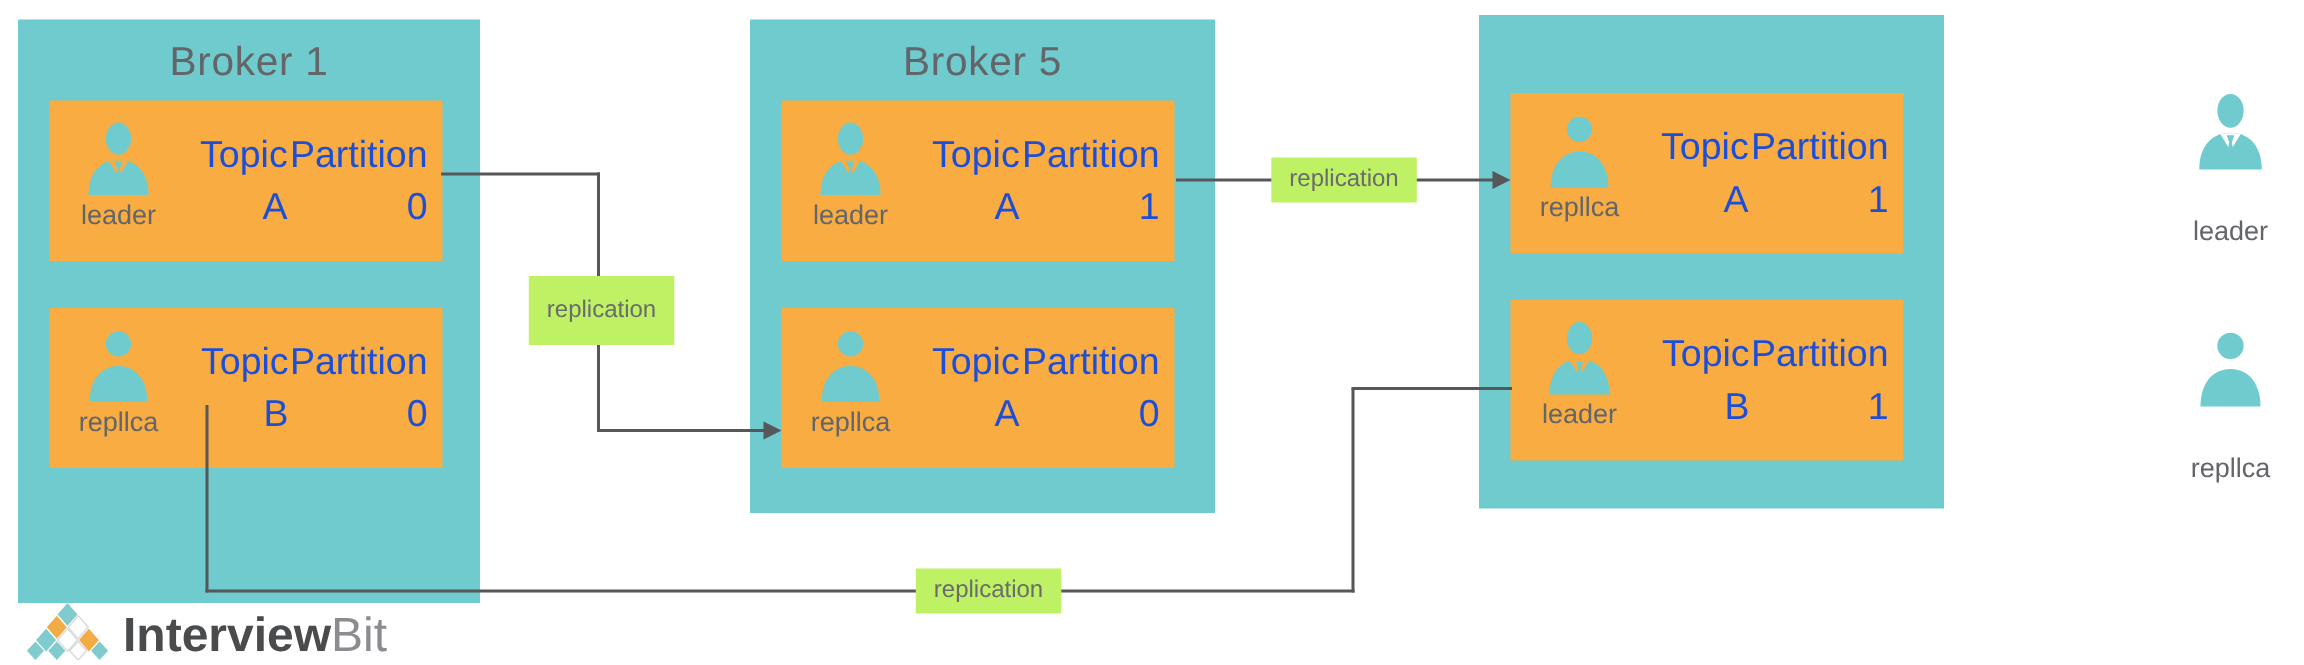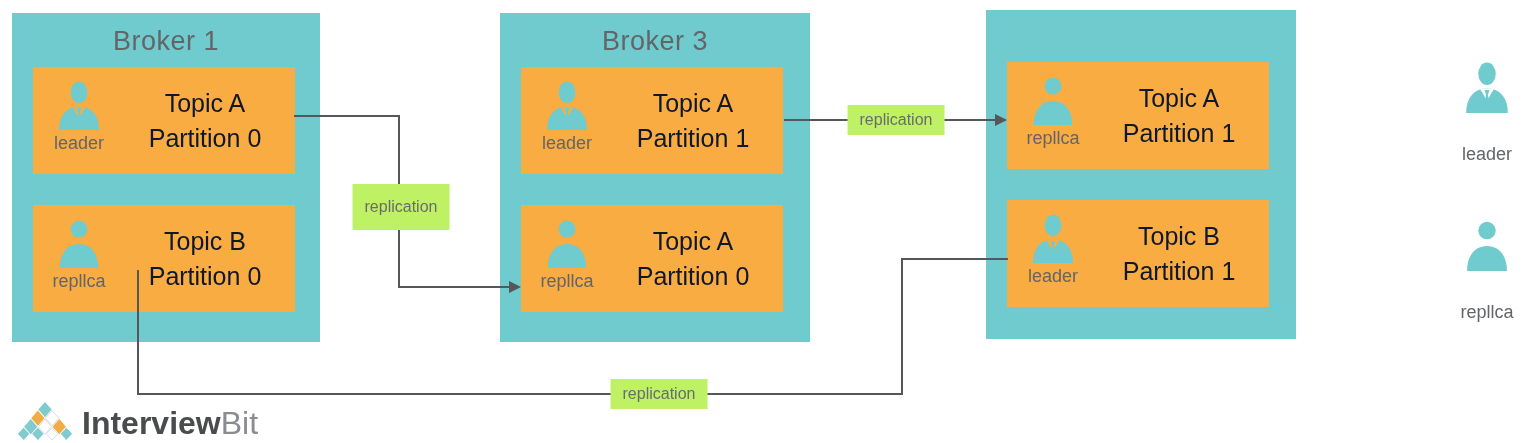--- a/index.html
+++ b/index.html
@@ -20,22 +20,22 @@
   .icon-col{
     width:92px;display:flex;flex-direction:column;align-items:center;
     padding-top:13px;box-sizing:border-box;
   }
   .person-icon{display:block;width:48px;height:52px;}
   .person-icon svg{display:block;width:100%;height:100%;}
   .p-body{fill:#6fcbce;}
   .p-cut{fill:var(--cutout);}
   .role{font-size:18px;color:#636569;margin-top:1px;}
   .topic-col{
-    flex:1;display:flex;flex-direction:column;justify-content:center;
-    align-items:center;text-align:right;font-size:25px;color:#0f172a;
+    flex:1;display:flex;flex-direction:row;justify-content:center;
+    align-items:center;text-align:right;font-size:25px;color:#1d4ed8;
     line-height:35px;padding-right:10px;
   }
   
   .line{position:absolute;background:#55575a;z-index:3;}
   .arrow-right{
     position:absolute;width:0;height:0;z-index:3;
     border-top:6px solid transparent;border-bottom:6px solid transparent;
     border-left:12px solid #55575a;
   }
   .conn-label{
@@ -53,21 +53,21 @@
   .logo-pyramid{display:block;width:62px;height:38px;}
   .logo-text{margin-left:6px;font-size:32px;line-height:34px;}
   .logo-bold{font-weight:700;color:#4a4b4d;}
   .logo-light{font-weight:400;color:#8a8c8f;}
 </style>
 </head>
 <body>
 
 <div class="stage">
 
-  <section class="broker" style="left:12px;top:13px;width:308px;height:329px;">
+  <section class="broker" style="left:12px;top:13px;width:308px;height:389px;">
     <h2 class="broker-title">Broker 1</h2>
 
     <div class="partition" style="top:54px;">
       <div class="icon-col">
         <span class="person-icon">
           <svg viewBox="0 0 60 64">
             <ellipse class="p-body" cx="30" cy="15" rx="10.5" ry="13.5"></ellipse>
             <path class="p-body" d="M5,62 C5,45 13,36 24,33 L36,33 C47,36 55,45 55,62 Z"></path>
             <path class="p-cut" d="M21.5,33 L38.5,33 L30,47 Z"></path>
             <path class="p-body" d="M27,34.5 L33,34.5 L31,40.5 L33.5,51 L30,56.5 L26.5,51 L29,40.5 Z"></path>
@@ -92,21 +92,21 @@
         <span class="role">repllca</span>
       </div>
       <div class="topic-col">
         <span>Topic B</span>
         <span>Partition 0</span>
       </div>
     </div>
   </section>
 
   <section class="broker" style="left:500px;top:13px;width:310px;height:329px;">
-    <h2 class="broker-title">Broker 3</h2>
+    <h2 class="broker-title">Broker 5</h2>
 
     <div class="partition" style="top:54px;">
       <div class="icon-col">
         <span class="person-icon">
           <svg viewBox="0 0 60 64">
             <ellipse class="p-body" cx="30" cy="15" rx="10.5" ry="13.5"></ellipse>
             <path class="p-body" d="M5,62 C5,45 13,36 24,33 L36,33 C47,36 55,45 55,62 Z"></path>
             <path class="p-cut" d="M21.5,33 L38.5,33 L30,47 Z"></path>
             <path class="p-body" d="M27,34.5 L33,34.5 L31,40.5 L33.5,51 L30,56.5 L26.5,51 L29,40.5 Z"></path>
           </svg>

